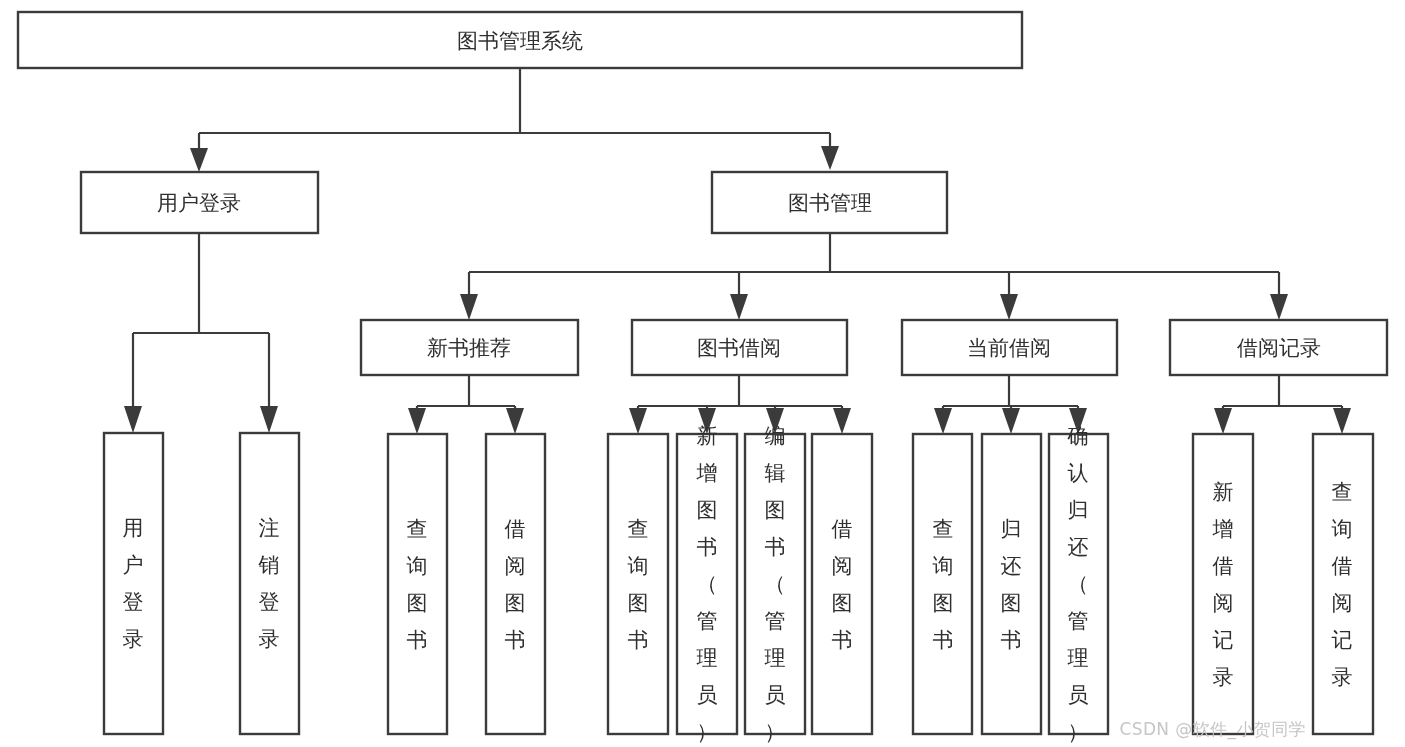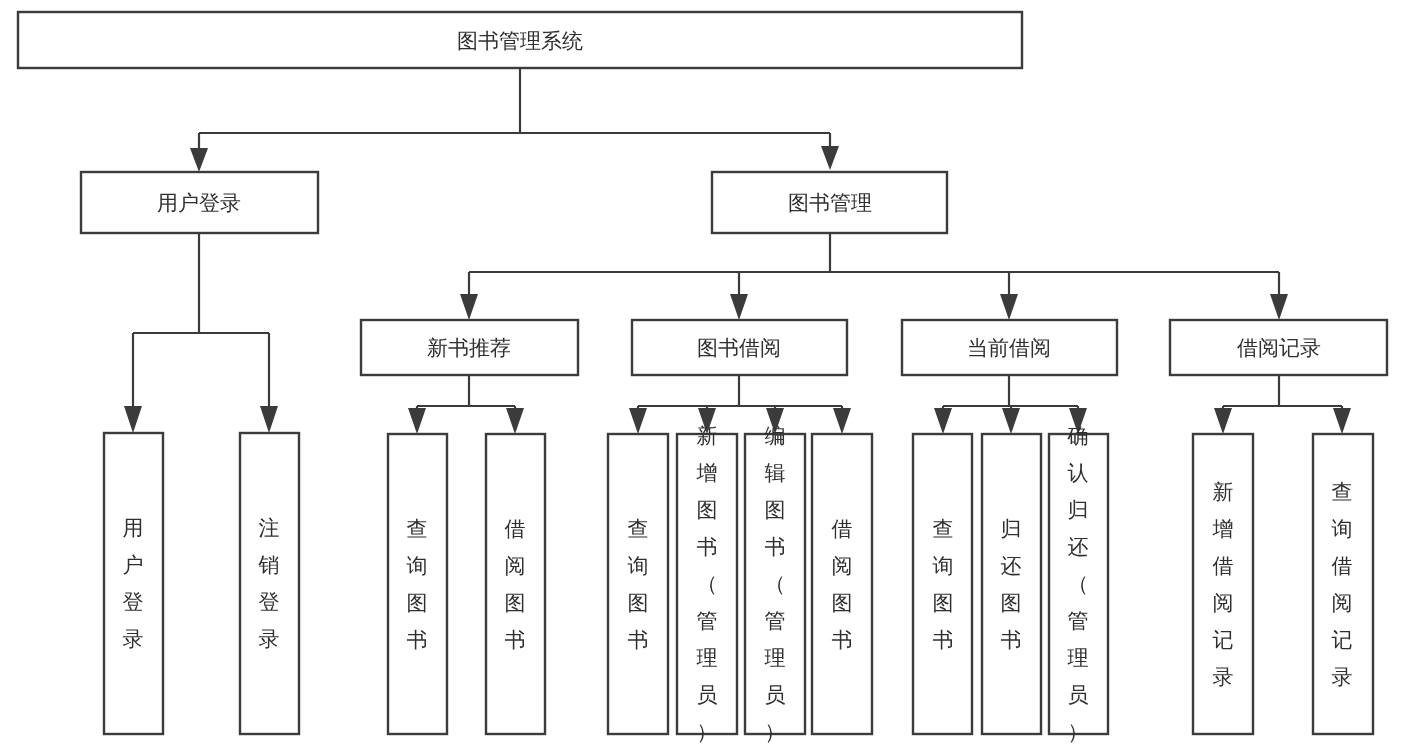--- a/index.html
+++ b/index.html
@@ -222,14 +222,15 @@
       <rect class="node-box" x="1193" y="434" width="60" height="300"></rect>
       <text class="node-label-v vtext" x="1223" y="584"><tspan x="1223" y="491.5" dominant-baseline="central">新</tspan><tspan x="1223" y="528.5" dominant-baseline="central">增</tspan><tspan x="1223" y="565.5" dominant-baseline="central">借</tspan><tspan x="1223" y="602.5" dominant-baseline="central">阅</tspan><tspan x="1223" y="639.5" dominant-baseline="central">记</tspan><tspan x="1223" y="676.5" dominant-baseline="central">录</tspan></text>
     </g>
     <g>
       <rect class="node-box" x="1313" y="434" width="60" height="300"></rect>
       <text class="node-label-v vtext" x="1342" y="584"><tspan x="1342" y="491.5" dominant-baseline="central">查</tspan><tspan x="1342" y="528.5" dominant-baseline="central">询</tspan><tspan x="1342" y="565.5" dominant-baseline="central">借</tspan><tspan x="1342" y="602.5" dominant-baseline="central">阅</tspan><tspan x="1342" y="639.5" dominant-baseline="central">记</tspan><tspan x="1342" y="676.5" dominant-baseline="central">录</tspan></text>
     </g>
 
   </svg>
 
+  <div class="watermark">CSDN @软件_小贺同学</div>
 
 </div>
 
 </body></html>

